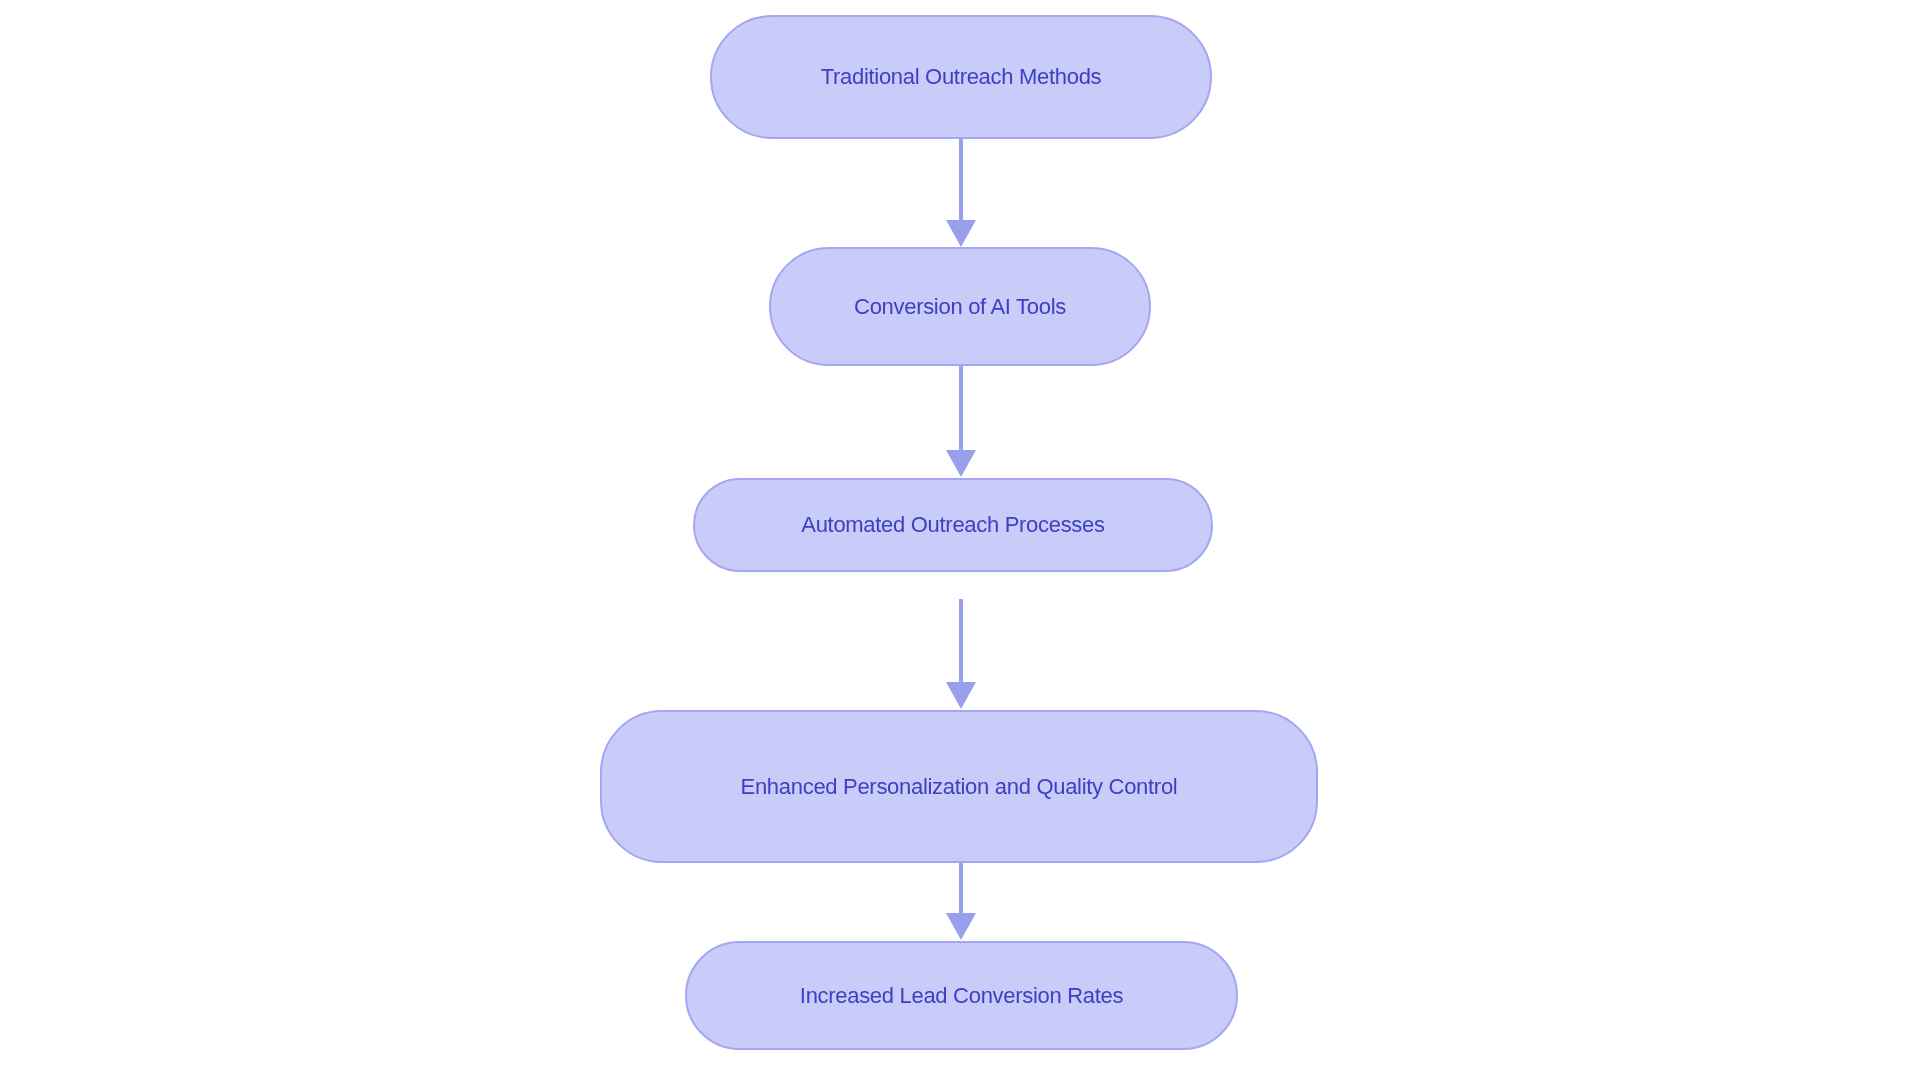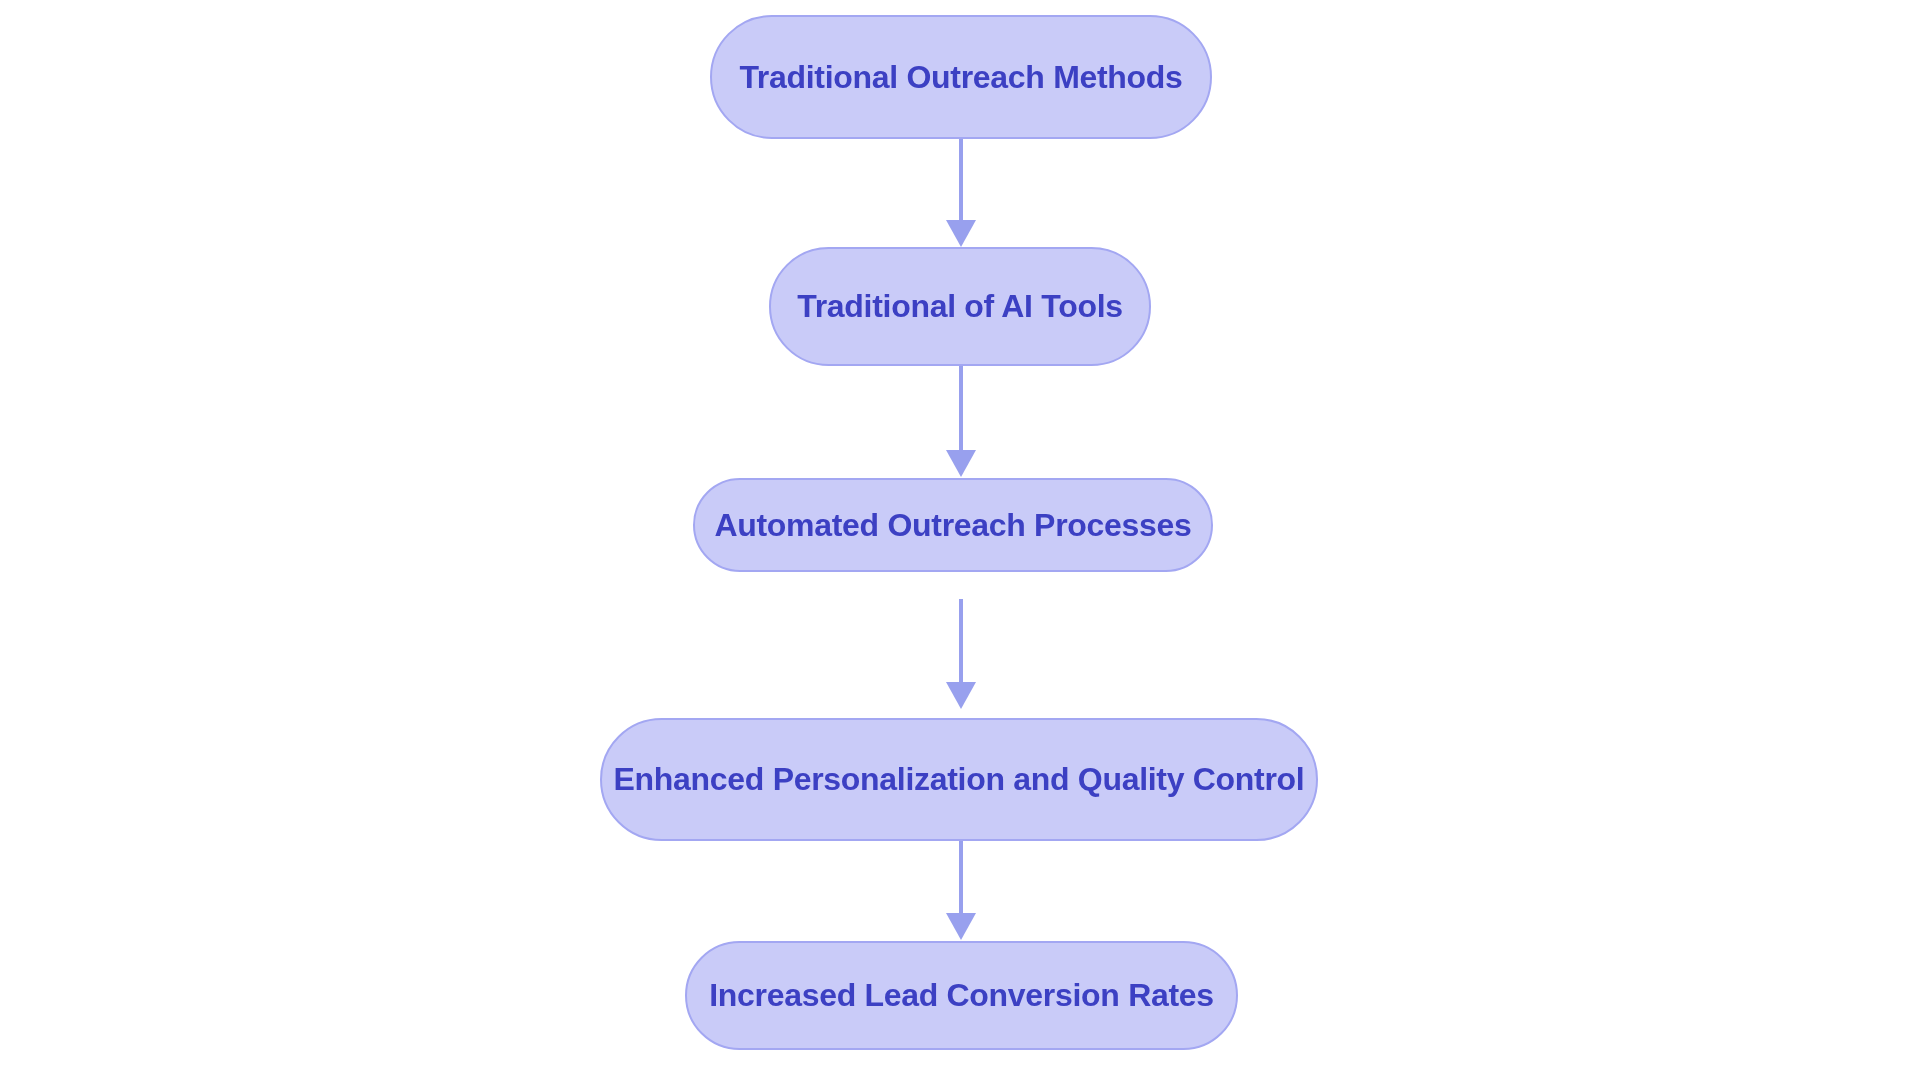--- a/index.html
+++ b/index.html
@@ -34,31 +34,30 @@
     position: absolute;
     display: flex;
     align-items: center;
     justify-content: center;
     box-sizing: border-box;
     background: var(--node-fill, #c9cbf8);
     border: 2px solid var(--node-border, #a3a7f2);
     border-radius: 62px;
   }
   .node .label {
-    font-size: 32px;
+    font-size: 22px;
     letter-spacing: -0.3px;
     color: var(--node-text, #3c40c3);
     white-space: nowrap;
     text-align: center;
-    font-weight: bold;
   }
   #node-0 { left: 710px; top: 15px;  width: 502px; height: 124px; }
   #node-1 { left: 769px; top: 247px; width: 382px; height: 119px; }
   #node-2 { left: 693px; top: 478px; width: 520px; height: 94px; }
-  #node-3 { left: 600px; top: 710px; width: 718px; height: 123px; margin-top: 8px; }
+  #node-3 { left: 600px; top: 710px; width: 718px; height: 153px; }
   #node-4 { left: 685px; top: 941px; width: 553px; height: 109px; }
 </style>
 </head>
 <body>
 
 <div class="canvas">
 
   <svg class="arrows" viewBox="0 0 1920 1083" xmlns="http://www.w3.org/2000/svg">
     <g>
       <line x1="961" y1="137" x2="961" y2="223" stroke="#98a0ee"></line>
@@ -76,21 +75,21 @@
       <line x1="961" y1="831" x2="961" y2="916" stroke="#98a0ee"></line>
       <polygon points="946,913 976,913 961,940" fill="#98a0ee"></polygon>
     </g>
   </svg>
 
   <div class="node" id="node-0">
     <span class="label">Traditional Outreach Methods</span>
   </div>
 
   <div class="node" id="node-1">
-    <span class="label">Traditional of AI Tools</span>
+    <span class="label">Conversion of AI Tools</span>
   </div>
 
   <div class="node" id="node-2">
     <span class="label">Automated Outreach Processes</span>
   </div>
 
   <div class="node" id="node-3">
     <span class="label">Enhanced Personalization and Quality Control</span>
   </div>
 

